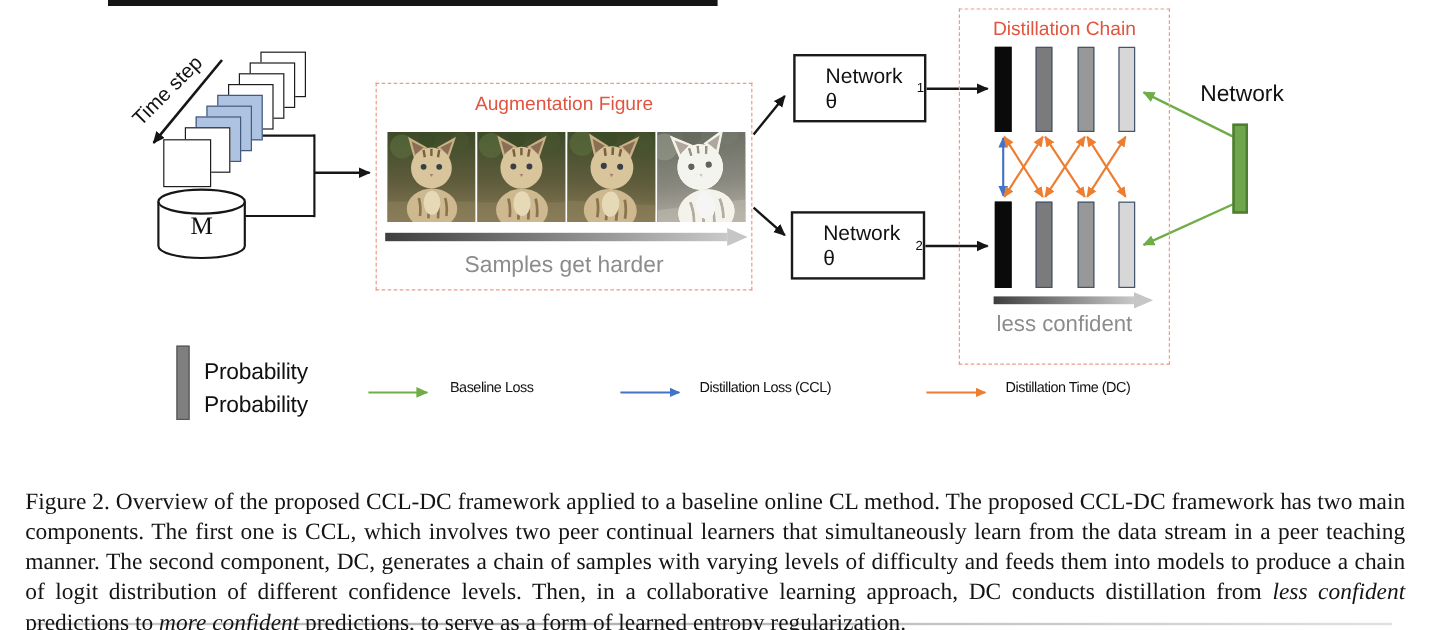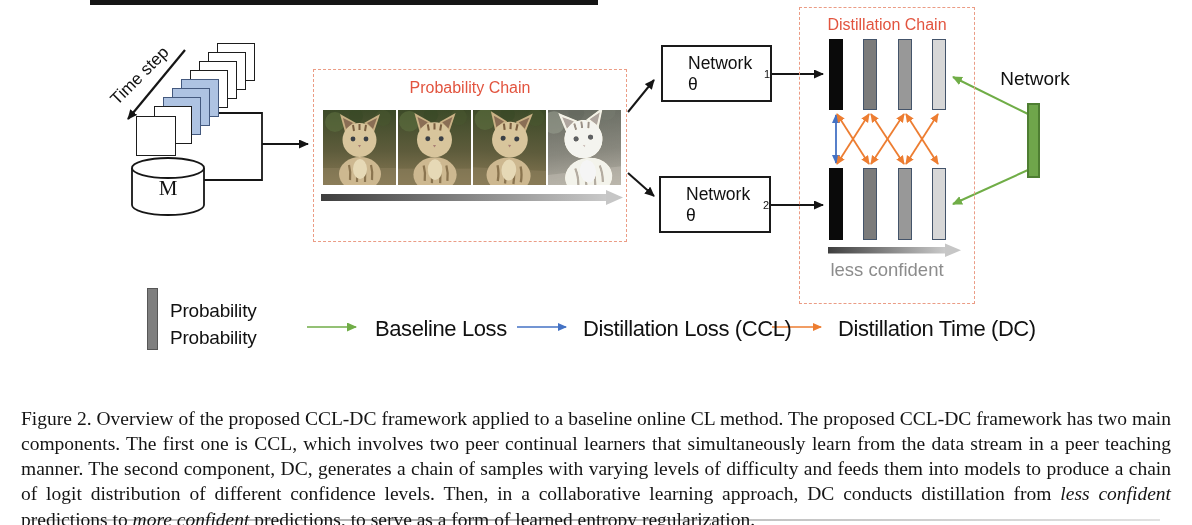--- a/index.html
+++ b/index.html
@@ -39,21 +39,21 @@
   .netbox{position:absolute;background:#fff;border:2px solid #1a1a1a;box-sizing:border-box;
       display:flex;align-items:center;font-size:17.5px;color:#111;padding-left:25px;}
   .netbox sup{font-size:11px;line-height:0;margin-left:1px;}
   
   .bar{position:absolute;width:14px;box-sizing:border-box;border:1.4px solid #44546A;}
   .bar-black{border-color:#0a0a0a;}
   .labels-text{left:985px;top:68px;width:100px;text-align:center;font-size:19px;color:#111;}
   .labels-bar{left:1027px;top:103px;width:13px;height:75px;border:2px solid #4E7E32;box-sizing:border-box;}
   
   .legend-bar{left:147px;top:288px;width:11px;height:62px;border:1.6px solid #565656;box-sizing:border-box;}
-  .legend-text{position:absolute;font-size:22px;letter-spacing:-0.4px;color:#111;white-space:nowrap;}
+  .legend-text{position:absolute;font-size:12px;letter-spacing:-0.4px;color:#111;white-space:nowrap;}
   .prob-label{left:170px;top:297px;font-size:19px;line-height:27px;letter-spacing:-0.2px;}
   
   .fig-caption{position:absolute;left:21px;top:386px;width:1150px;text-align:justify;
       font-family:"Liberation Serif",serif;font-size:19.5px;line-height:25.3px;color:#141414;}
   .fig-caption .it{font-style:italic;}
 </style>
 </head>
 <body>
 
 <div id="page">
@@ -133,21 +133,22 @@
     <div class="sq sq-blue" style="left:172px;top:88px;"></div>
     <div class="sq sq-blue" style="left:163px;top:97px;"></div>
     <div class="sq" style="left:154px;top:106px;"></div>
     <div class="sq sq-front" style="left:136px;top:116px;"></div>
   </div>
 
   <div class="abs time-step">Time step</div>
   <div class="abs mem-label">M</div>
 
   <div class="chain-box aug-box">
-    <div class="chain-title" style="top:9px;">Probability Chain</div>
+    <div class="chain-title" style="top:9px;">Augmentation Figure</div>
+    <div class="aug-caption muted">Samples get harder</div>
   </div>
 
   <svg width="0" height="0" style="position:absolute">
     <defs>
       <linearGradient id="catBgGrad" x1="0" y1="0" x2="0" y2="1">
         <stop offset="0" stop-color="#3c4a28"></stop>
           <stop offset=".55" stop-color="#5e5c3c"></stop>
           <stop offset="1" stop-color="#8a7a55"></stop>
       </linearGradient>
       <g id="catSym">

